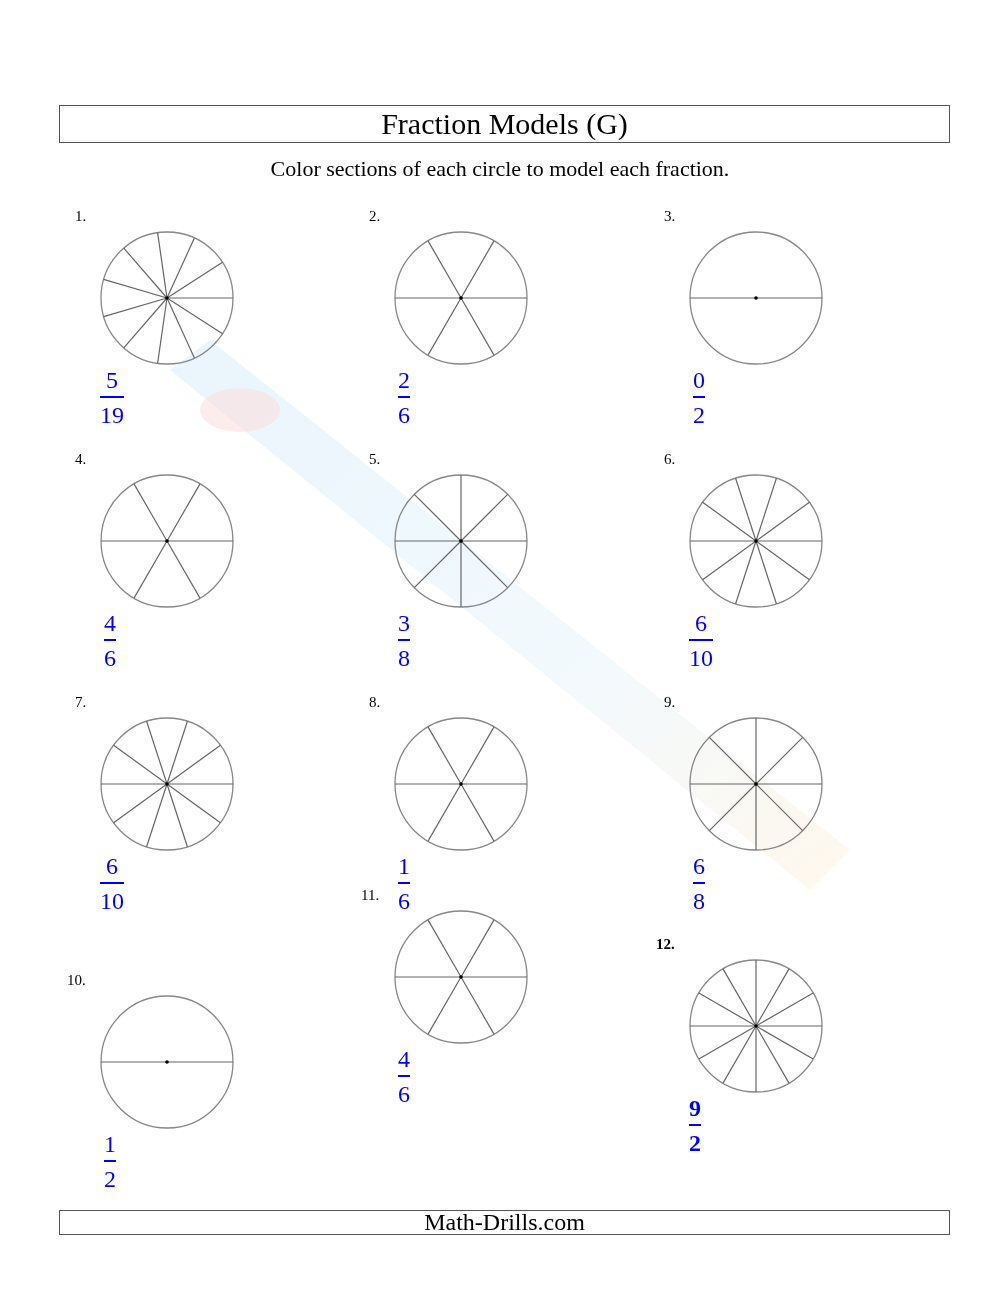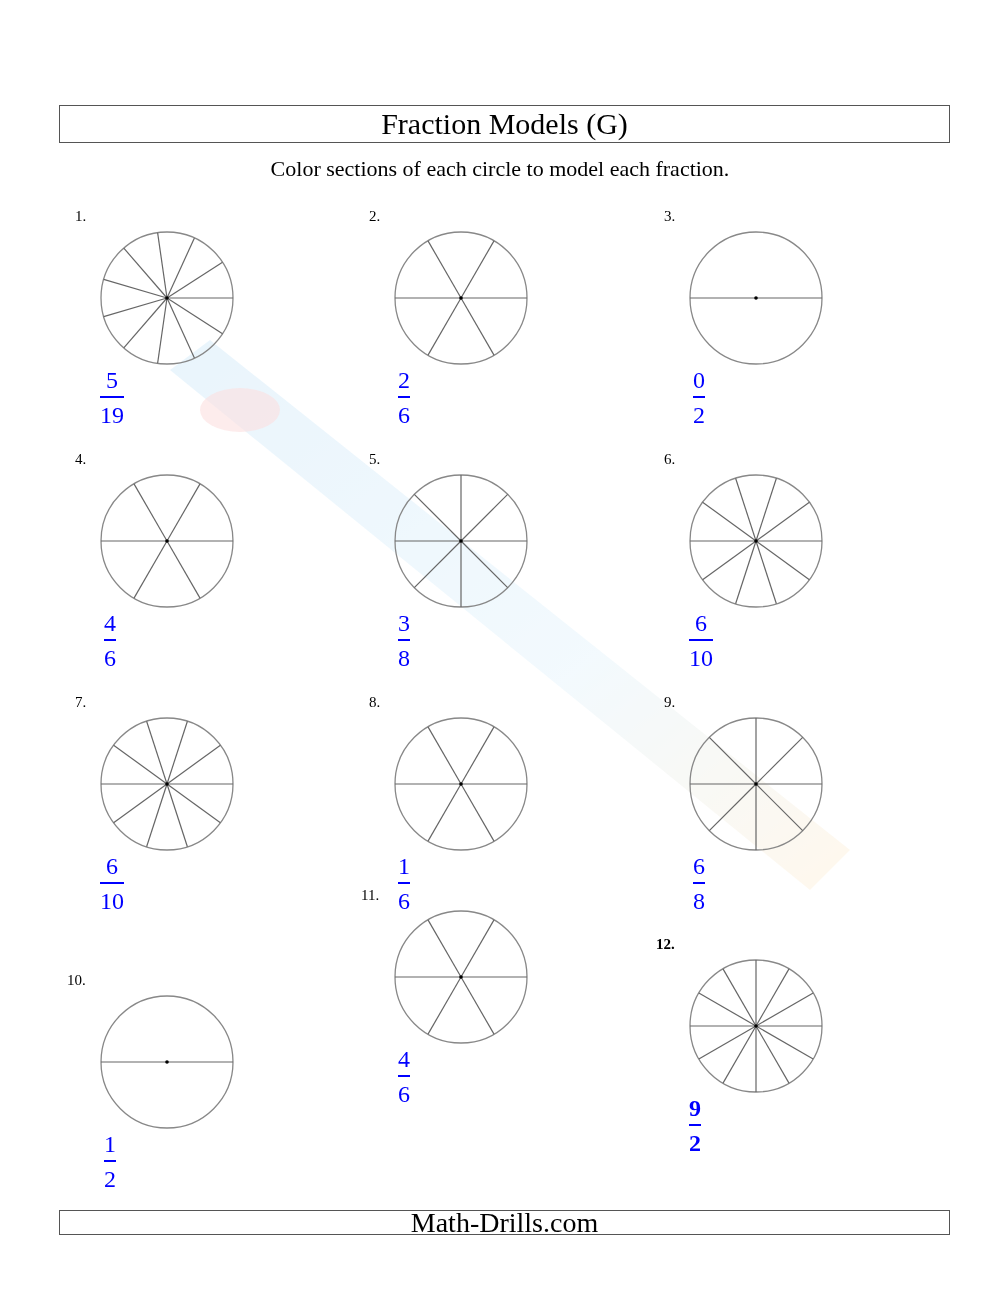--- a/index.html
+++ b/index.html
@@ -71,21 +71,21 @@
     }
     .footer-box {
       position: absolute;
       left: 59px;
       top: 1210px;
       width: 891px;
       height: 25px;
       border: 1px solid #555;
       box-sizing: border-box;
       text-align: center;
-      font-size: 28px;
+      font-size: 24px;
       line-height: 23px;
     }
     .watermark {
       position: absolute;
       left: 150px;
       top: 330px;
       width: 760px;
       height: 600px;
       pointer-events: none;
       opacity: 0.35;

